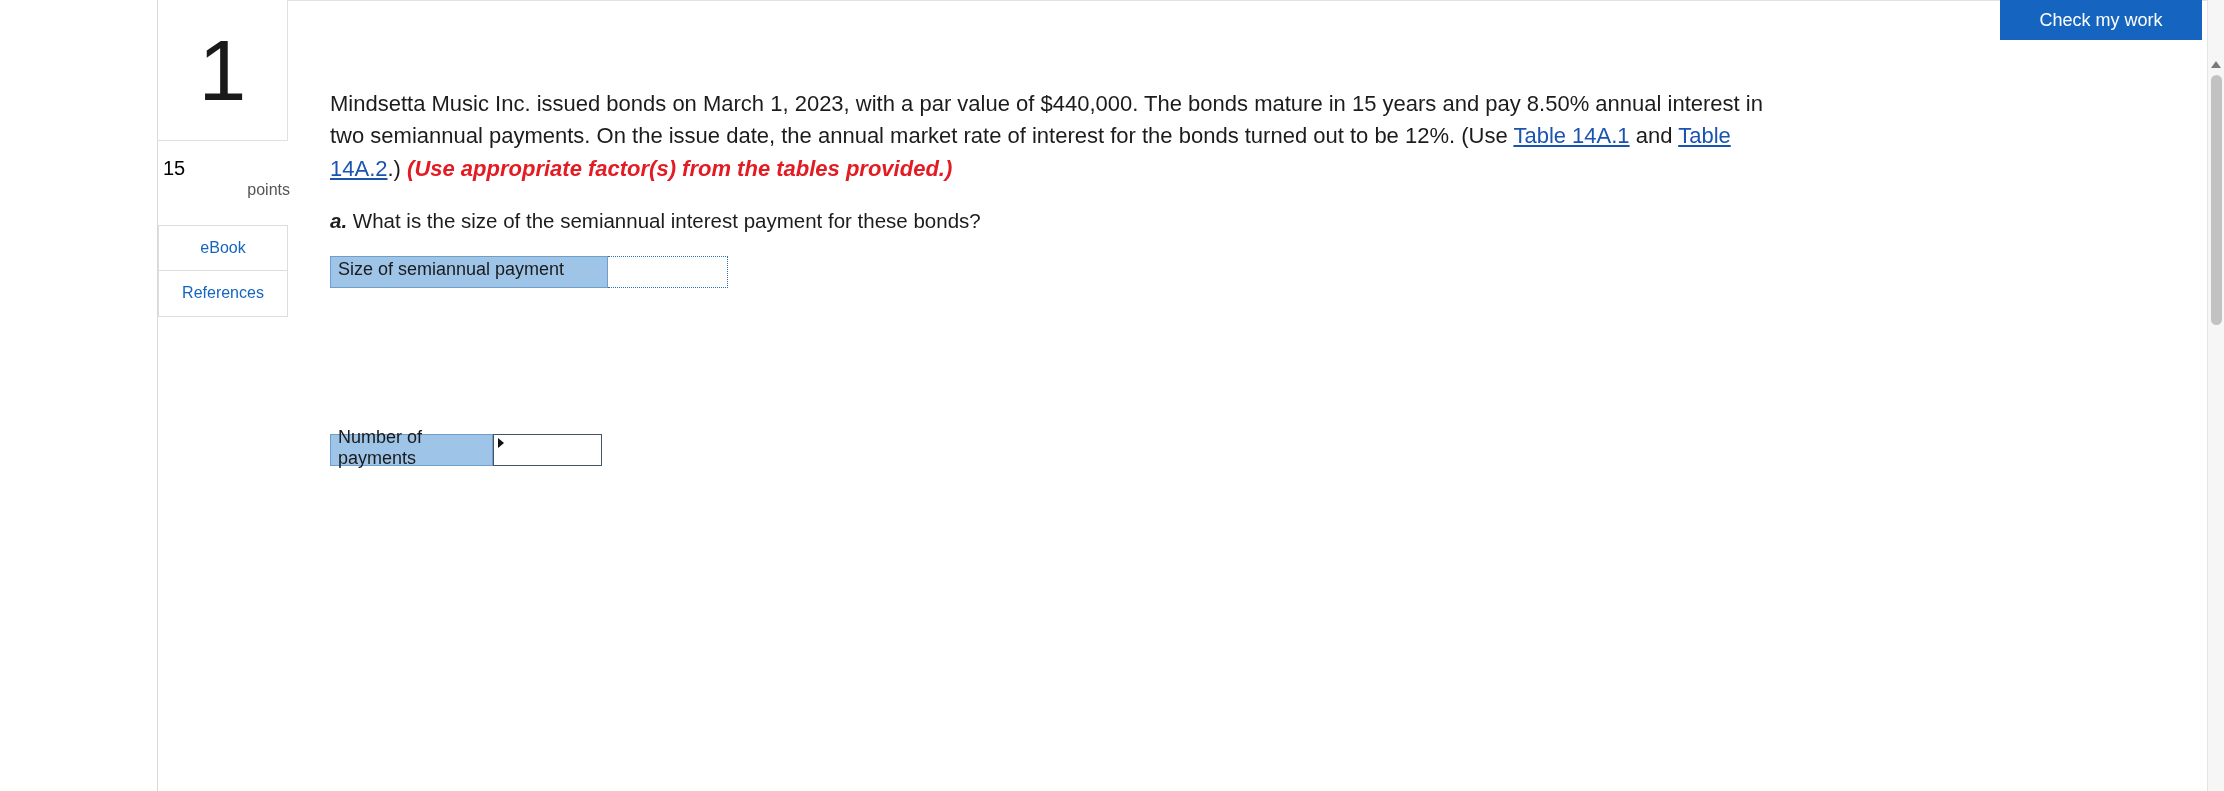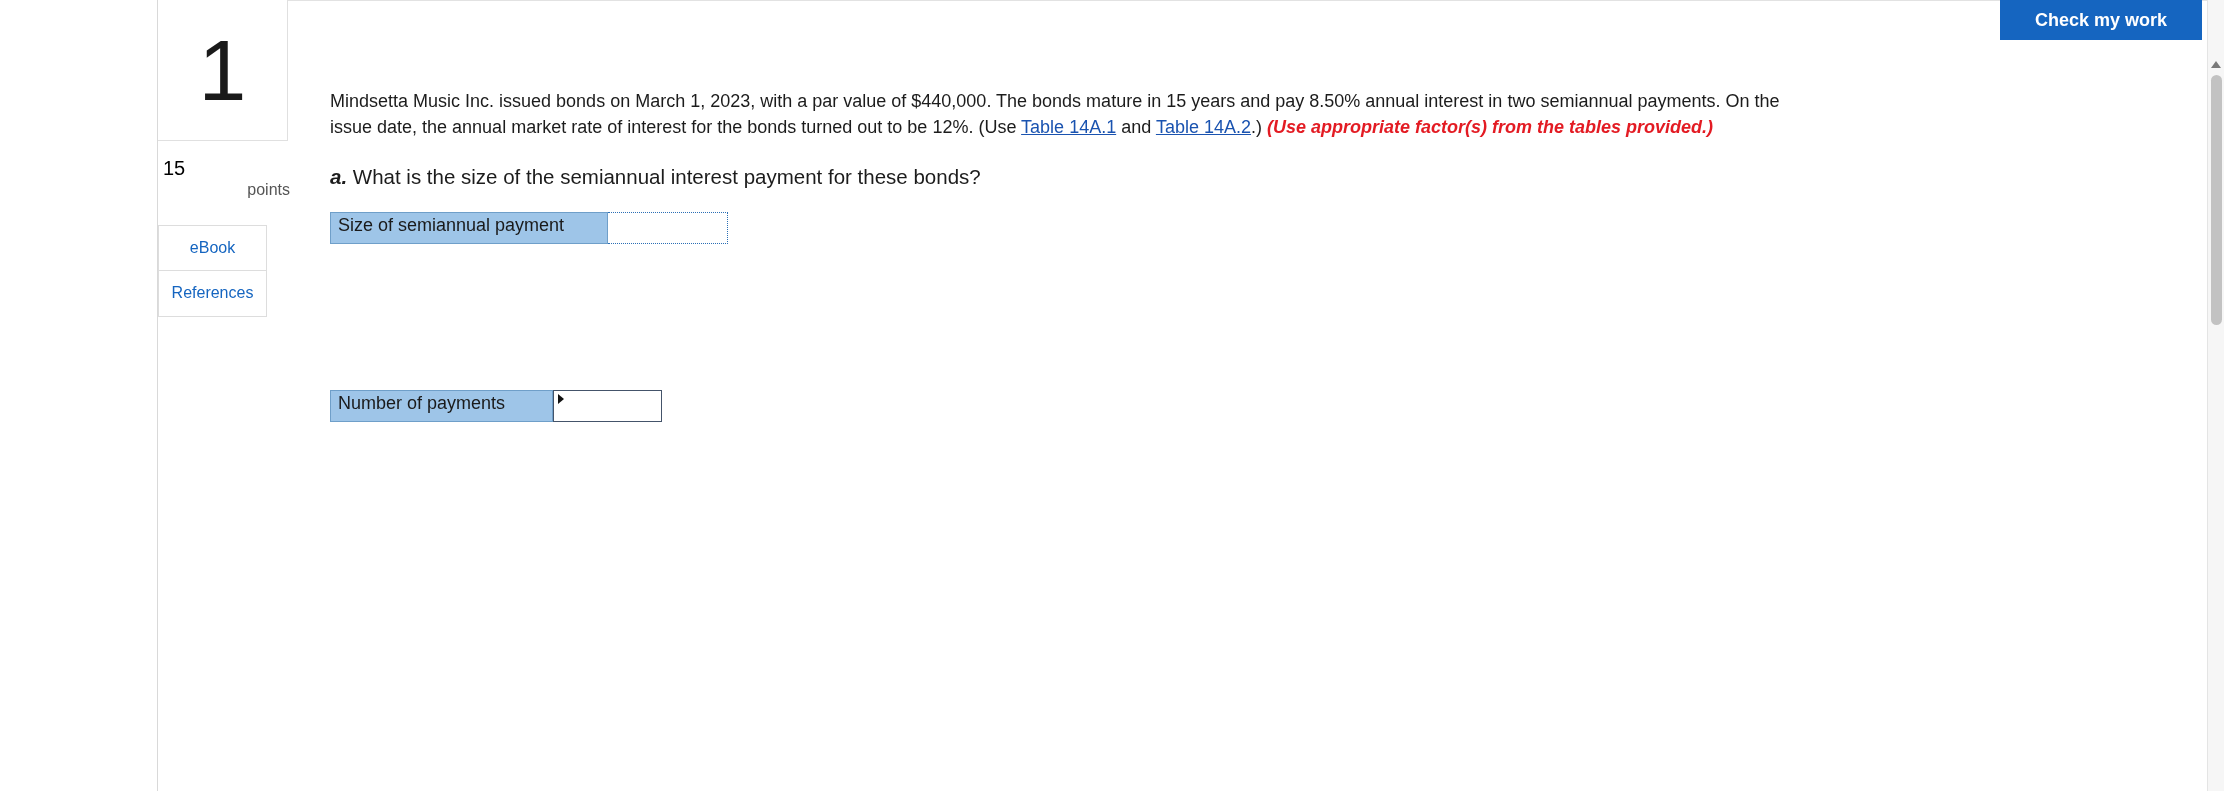--- a/index.html
+++ b/index.html
@@ -81,21 +81,21 @@
     font-size: 16px;
     color: #555555;
     line-height: 1.3;
     text-align: right;
   }
   .side-buttons {
     margin-top: 24px;
     width: 130px;
   }
   .side-btn {
-    width: 109px;
+    width: 130px;
     height: 46px;
     border: 1px solid #dddddd;
     box-sizing: border-box;
     display: flex;
     align-items: center;
     justify-content: center;
     font-size: 16px;
     color: #1565c0;
     background: #ffffff;
     cursor: pointer;
@@ -105,21 +105,21 @@
   }
 
   
   .content {
     position: absolute;
     left: 330px;
     top: 88px;
     width: 1640px;
   }
   .stem {
-    font-size: 18px;
+    font-size: 22px;
     line-height: 1.47;
     color: #1c1c1c;
     max-width: 1470px;
   }
   .stem a {
     color: #1a53b0;
     text-decoration: underline;
   }
   .stem .emph {
     color: #e31b23;
@@ -173,36 +173,36 @@
     top: 3px;
     width: 0;
     height: 0;
     border-left: 6px solid #111111;
     border-top: 5px solid transparent;
     border-bottom: 5px solid transparent;
   }
 
   .row-a .answer-label { width: 278px; height: 32px; }
   .row-a .answer-cell  { width: 120px; height: 32px; }
-  .row-b .answer-label { width: 223px; height: 32px; }
+  .row-b .answer-label { width: 163px; height: 32px; }
   .row-b .answer-cell  { width: 109px; height: 32px; }
 
   .spacer-a { height: 126px; }
 
   
   .check-btn {
     position: absolute;
     right: 22px;
     top: 0;
     width: 202px;
     height: 40px;
     background: #1565c0;
     color: #ffffff;
     font-size: 18px;
-    font-weight: bold;
+    font-weight: normal;
     display: flex;
     align-items: center;
     justify-content: center;
     cursor: pointer;
     border: none;
     font-family: "Liberation Sans", sans-serif;
   }
 
   
   .scrollbar {

